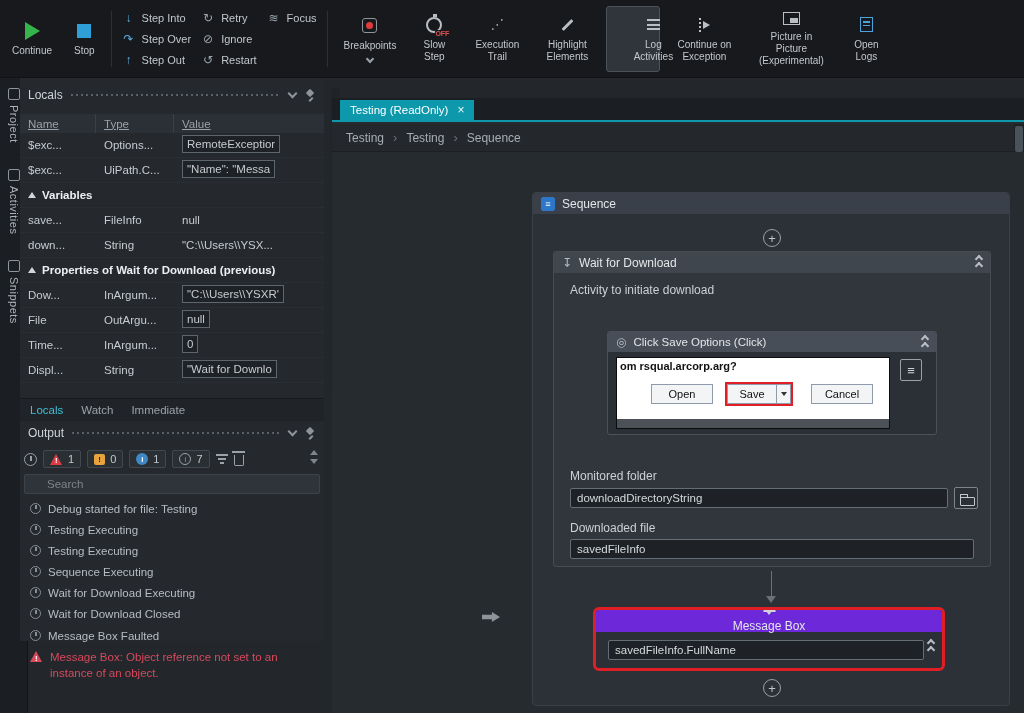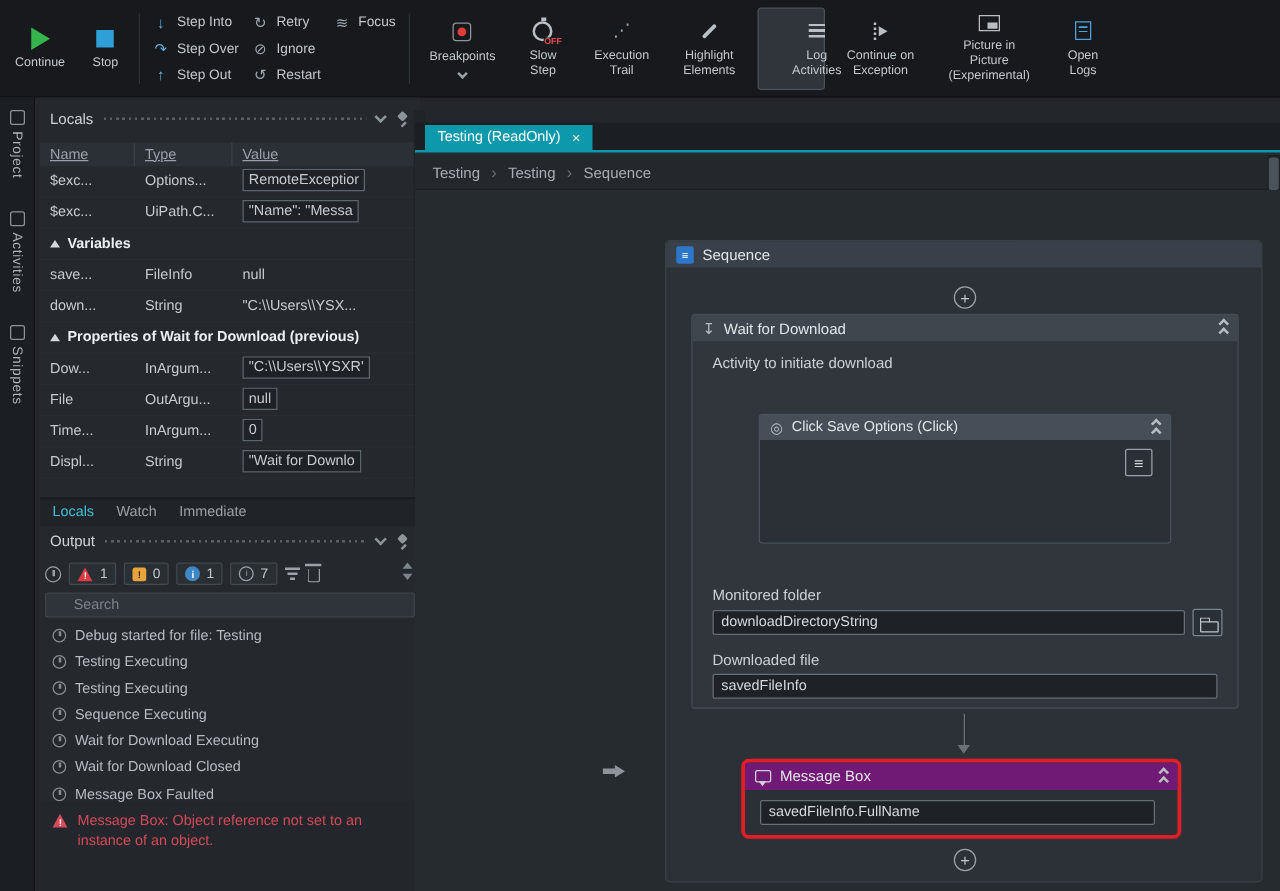--- a/index.html
+++ b/index.html
@@ -44,21 +44,21 @@
     background:repeating-linear-gradient(#4aa3dc 0 1.5px, transparent 1.5px 3.5px); }
 
   
   .sidestrip { left:0; top:78px; width:28px; height:635px; background:#1b1e22; border-right:1px solid #111316;
     display:flex; flex-direction:column; align-items:center; gap:26px; padding-top:10px;}
   .vtab { display:flex; flex-direction:column; align-items:center; gap:5px; color:#aeb4ba; font-size:11px; }
   .vtab-ico { width:12px; height:12px; border:1px solid #8d949a; border-radius:2px; }
   .vtab-lbl { writing-mode:vertical-rl; letter-spacing:0.5px; }
 
   
-  .left-panels { left:32px; top:78px; width:304px; height:563px; background:#25292e; }
+  .left-panels { left:20px; top:78px; width:304px; height:563px; background:#25292e; }
   .panel-hdr { display:flex; align-items:center; gap:8px; padding:0 8px; height:22px; color:#ced3d8; font-size:12px; }
   .dots { flex:1; height:2px; background:repeating-linear-gradient(90deg,#5a6166 0 2px, transparent 2px 5px); }
   .hdr-chev { width:7px; height:7px; border-right:2px solid #8d949a; border-bottom:2px solid #8d949a; transform:rotate(45deg); margin-top:-3px; }
   .pin { position:relative; width:12px; height:13px; }
   .pin::before { content:""; position:absolute; left:3px; top:1px; width:6px; height:6px; background:#8d949a; border-radius:1px; transform:rotate(45deg); }
   .pin::after { content:""; position:absolute; left:6px; top:8px; width:2px; height:5px; background:#8d949a; transform:rotate(45deg); }
 
   .lcl-cols { position:absolute; left:0; top:30px; width:100%; height:19px; background:#2b3036;
     display:grid; grid-template-columns:76px 78px 1fr; align-items:center; color:#9aa1a8; font-size:11.5px; }
   .lcl-cols > div { padding-left:8px; border-right:1px solid #3a4045; height:100%; display:flex; align-items:center;text-decoration:underline; }
@@ -147,21 +147,21 @@
   .shot-bar { position:absolute; left:0; bottom:0; width:100%; height:9px; background:#4b5157; }
   .burger { position:absolute; left:292px; top:7px; width:22px; height:22px; border:1px solid #9aa1a8; border-radius:2px; display:grid; place-items:center; color:#cfd4d9; font-size:13px;}
   .fld-lbl { position:absolute; left:16px; font-size:12px; color:#ccd1d6; }
   .expr { background:#1e2226; border:1px solid #656d75; color:#d4d9dd; font-size:11.5px; height:20px; padding:0 6px; border-radius:2px; font-family:inherit; }
   .browse { width:24px; height:22px; border:1px solid #7c848c; border-radius:2px; background:#2b3036; position:relative; margin-left:6px;}
   .browse::before { content:""; position:absolute; left:5px; top:9px; width:13px; height:7px; border:1.5px solid #c2c8cd; border-radius:1px;}
   .browse::after { content:""; position:absolute; left:5px; top:6px; width:6px; height:3px; border:1.5px solid #c2c8cd; border-bottom:none; border-radius:1px 1px 0 0;}
   .flow-line { position:absolute; left:238px; top:378px; width:1px; height:26px; background:#6a7076; }
   .flow-head { position:absolute; left:233px; top:403px; width:0; height:0; border-left:5.5px solid transparent; border-right:5.5px solid transparent; border-top:7px solid #6a7076; }
   .msgbox { position:absolute; left:60px; top:414px; width:352px; height:64px; border:3px solid #e01e26; border-radius:6px; background:#2b3036; overflow:hidden; }
-  .msgbox .act-hdr { background:#701a75; height:22px; }
+  .msgbox .act-hdr { background:#6d28d9; height:22px;flex-direction:column; }
   .bubble { position:relative; width:13px; height:10px; border:1.5px solid #cfd4d9; border-radius:2px; }
   .bubble::after { content:""; position:absolute; left:2px; bottom:-4px; width:0; height:0; border-left:3px solid transparent; border-right:3px solid transparent; border-top:4px solid #cfd4d9; }
   .pointer { position:absolute; left:150px; top:460px; width:18px; height:10px; background:#8d9399;
     clip-path:polygon(0 28%, 55% 28%, 55% 0, 100% 50%, 55% 100%, 55% 72%, 0 72%); }
 </style>
 </head>
 <body>
 
 <div class="toolbar abs">
   <div class="tb-btn">
@@ -478,20 +478,34 @@
           <div class="click">
             <div class="act-hdr">
               <span class="doc-ico">◎</span>
               <span>Click Save Options (Click)</span>
               <span class="dblchev">
                   <i></i>
                   <i></i>
                 </span>
             </div>
             <div class="click-body">
+              <div class="shot">
+                <div class="shot-txt">om rsqual.arcorp.arg?</div>
+                <div class="shot-btns">
+                  <span class="ie-btn">Open</span>
+                  <span class="save-grp">
+                    <span class="ie-btn" style="min-width:50px">Save</span>
+                    <span class="save-dd">
+                        <i></i>
+                      </span>
+                  </span>
+                  <span class="ie-btn">Cancel</span>
+                </div>
+                <div class="shot-bar"></div>
+              </div>
               <span class="burger">≡</span>
             </div>
           </div>
 
           <span class="fld-lbl" style="top:196px">Monitored folder</span>
           <div style="position:absolute;left:16px;top:214px;display:flex;align-items:center;">
             <input class="expr" style="width: 378px;" value="downloadDirectoryString">
             <span class="browse"></span>
           </div>
           <span class="fld-lbl" style="top:248px">Downloaded file</span>

